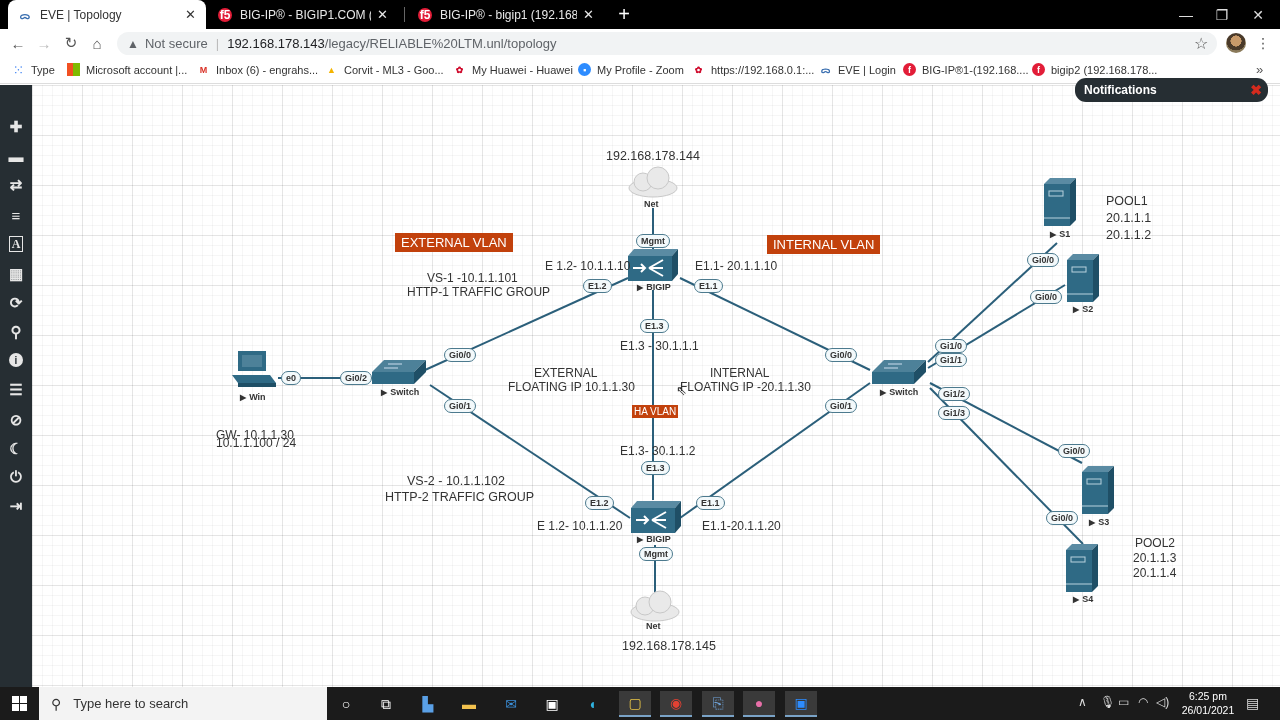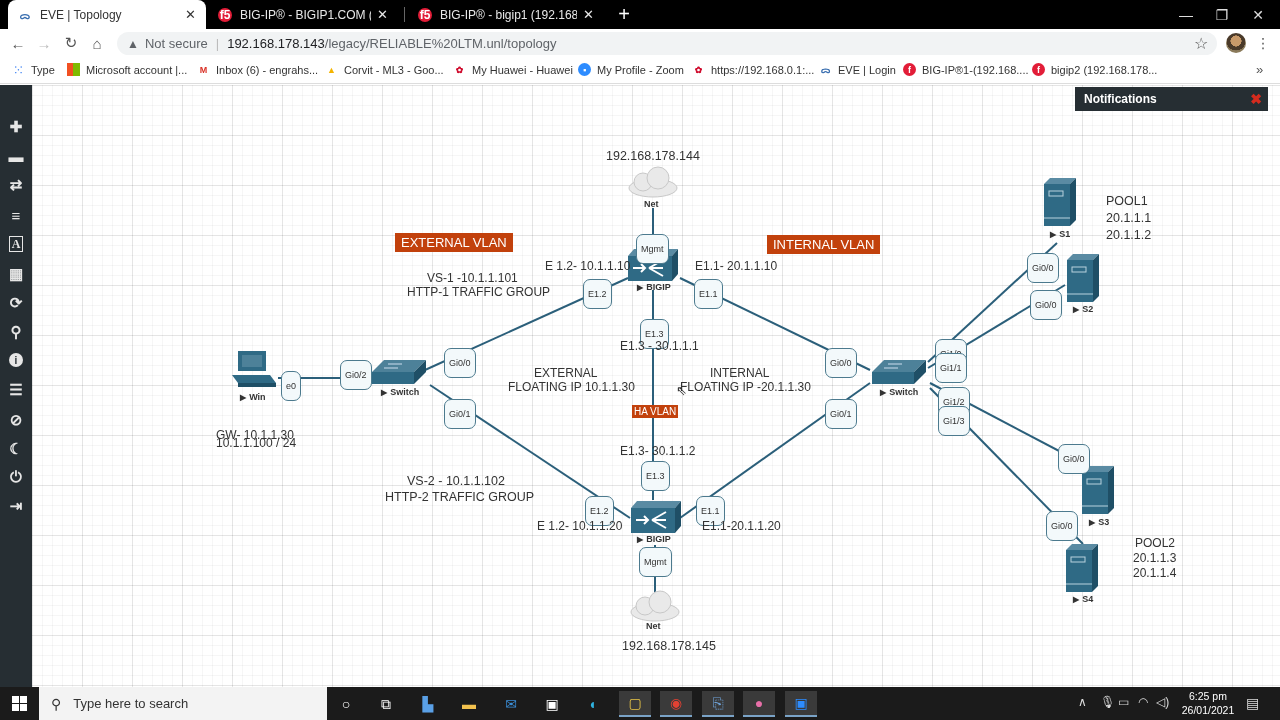--- a/index.html
+++ b/index.html
@@ -40,33 +40,33 @@
   .sb-icon { position: absolute; left: 4px; width: 24px; height: 24px; display: flex; align-items: center; justify-content: center; color: #e6e6e6; font-size: 15px; font-weight: bold; }
   .canvas { position: absolute; left: 32px; top: 85px; width: 1248px; height: 602px;
     background-color: #fff;
     background-image:
       linear-gradient(to right, rgba(0,0,0,0.07) 1px, transparent 1px),
       linear-gradient(to bottom, rgba(0,0,0,0.07) 1px, transparent 1px),
       linear-gradient(to right, rgba(0,0,0,0.035) 1px, transparent 1px),
       linear-gradient(to bottom, rgba(0,0,0,0.035) 1px, transparent 1px);
     background-size: 50px 50px, 50px 50px, 10px 10px, 10px 10px;
   }
-  .notif { position: absolute; left: 1075px; top: 87px; width: 193px; height: 24px; background: #262e33; color: #fff; font-size: 12px; font-weight: bold; display: flex; align-items: center; padding-left: 9px; }
+  .notif { position: absolute; left: 1075px; top: 78px; width: 193px; height: 24px; background: #262e33; color: #fff; font-size: 12px; font-weight: bold; display: flex; align-items: center; padding-left: 9px; border-radius: 11px; }
   .notif .nclose { position: absolute; right: 6px; top: 4px; color: #d52b1e; font-size: 14px; font-weight: bold; }
 
   svg.topo { position: absolute; left: 0; top: 0; width: 1280px; height: 720px; pointer-events: none; }
 
   .txt { position: absolute; font-size: 12px; color: #333; white-space: nowrap; text-align: center; }
   .txt.big { font-size: 12.5px; color: #333; }
   .txt.left { text-align: left; }
   .vlan { position: absolute; background: #c2410c; color: #fff; font-size: 13px; padding: 2px 6px; white-space: nowrap; }
   .vlan.small { font-size: 10px; padding: 1px 2px; }
   .nodelabel { position: absolute; font-size: 9px; color: #333; white-space: nowrap; font-weight: bold; }
   .nodelabel .tri { font-size: 8px; margin-right: 3px; }
-  .port { position: absolute; height: 30px; padding: 0 4px; border: 1.5px solid #4c7a8e; border-radius: 7px; background: #f3f9fb; font-size: 9px; font-weight: normal; color: #333; display: flex; align-items: center; justify-content: center; white-space: nowrap; }
+  .port { position: absolute; height: 14px; padding: 0 4px; border: 1.5px solid #4c7a8e; border-radius: 7px; background: #f3f9fb; font-size: 9px; font-weight: bold; color: #333; display: flex; align-items: center; justify-content: center; white-space: nowrap; }
 
   
   .taskbar { position: absolute; left: 0; top: 687px; width: 1280px; height: 33px; background: #1b1b1b; }
   .tb-start { position: absolute; left: 12px; top: 9px; width: 15px; height: 15px; display: grid; grid-template-columns: 7px 7px; gap: 1px; }
   .tb-start span { background: #fff; }
   .tb-search { position: absolute; left: 39px; top: 0; width: 288px; height: 33px; background: #f3f3f3; display: flex; align-items: center; padding-left: 12px; font-size: 13px; color: #333; }
   .tb-search .mag { margin-right: 12px; font-size: 14px; }
   .tb-app { position: absolute; top: 4px; width: 32px; height: 26px; display: flex; align-items: center; justify-content: center; font-size: 14px; color: #fff; }
   .tb-app.active { border-bottom: 2px solid #7aa3c7; background: #3a3a3a; }
   .tb-tray { position: absolute; top: 8px; color: #ddd; font-size: 12px; }
@@ -310,21 +310,21 @@
 
 <div class="port" style="left:636px;top:234px;">Mgmt</div>
 <div class="port" style="left:583px;top:279px;">E1.2</div>
 <div class="port" style="left:694px;top:279px;">E1.1</div>
 <div class="port" style="left:640px;top:319px;">E1.3</div>
 <div class="port" style="left:641px;top:461px;">E1.3</div>
 <div class="port" style="left:585px;top:496px;">E1.2</div>
 <div class="port" style="left:696px;top:496px;">E1.1</div>
 <div class="port" style="left:639px;top:547px;">Mgmt</div>
 <div class="port" style="left:281px;top:371px;">e0</div>
-<div class="port" style="left:340px;top:360px;">Gi0/2</div>
+<div class="port" style="left:340px;top:371px;">Gi0/2</div>
 <div class="port" style="left:444px;top:348px;">Gi0/0</div>
 <div class="port" style="left:444px;top:399px;">Gi0/1</div>
 <div class="port" style="left:825px;top:348px;">Gi0/0</div>
 <div class="port" style="left:825px;top:399px;">Gi0/1</div>
 <div class="port" style="left:935px;top:339px;">Gi1/0</div>
 <div class="port" style="left:935px;top:353px;">Gi1/1</div>
 <div class="port" style="left:938px;top:387px;">Gi1/2</div>
 <div class="port" style="left:938px;top:406px;">Gi1/3</div>
 <div class="port" style="left:1027px;top:253px;">Gi0/0</div>
 <div class="port" style="left:1030px;top:290px;">Gi0/0</div>

